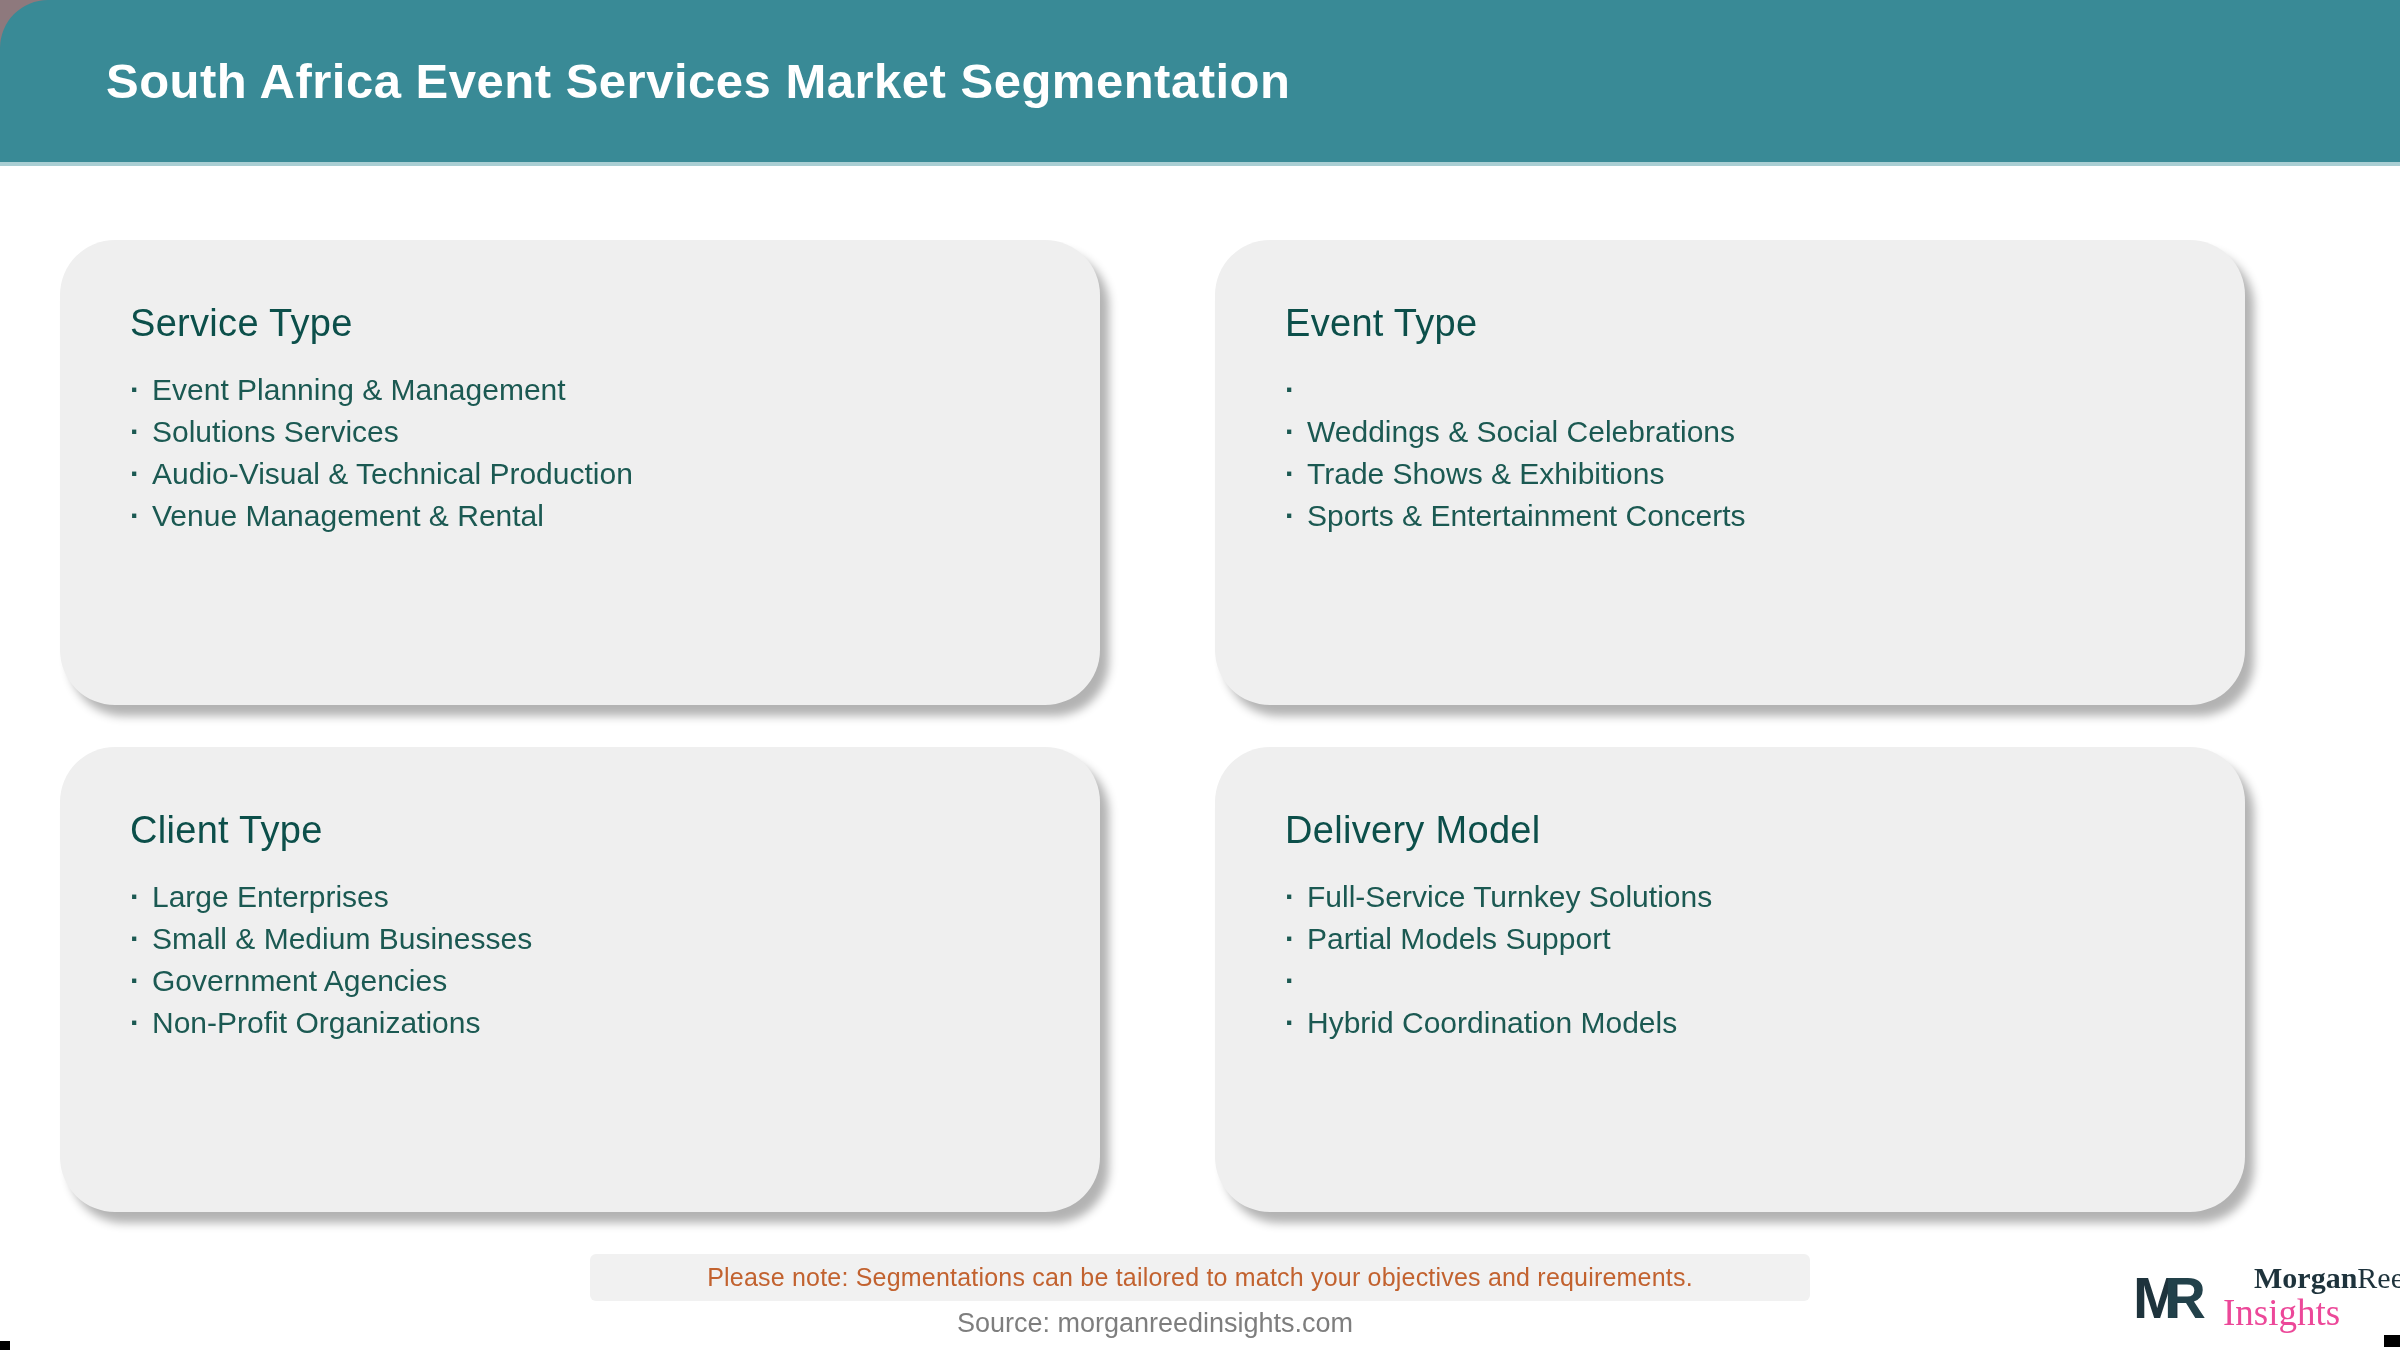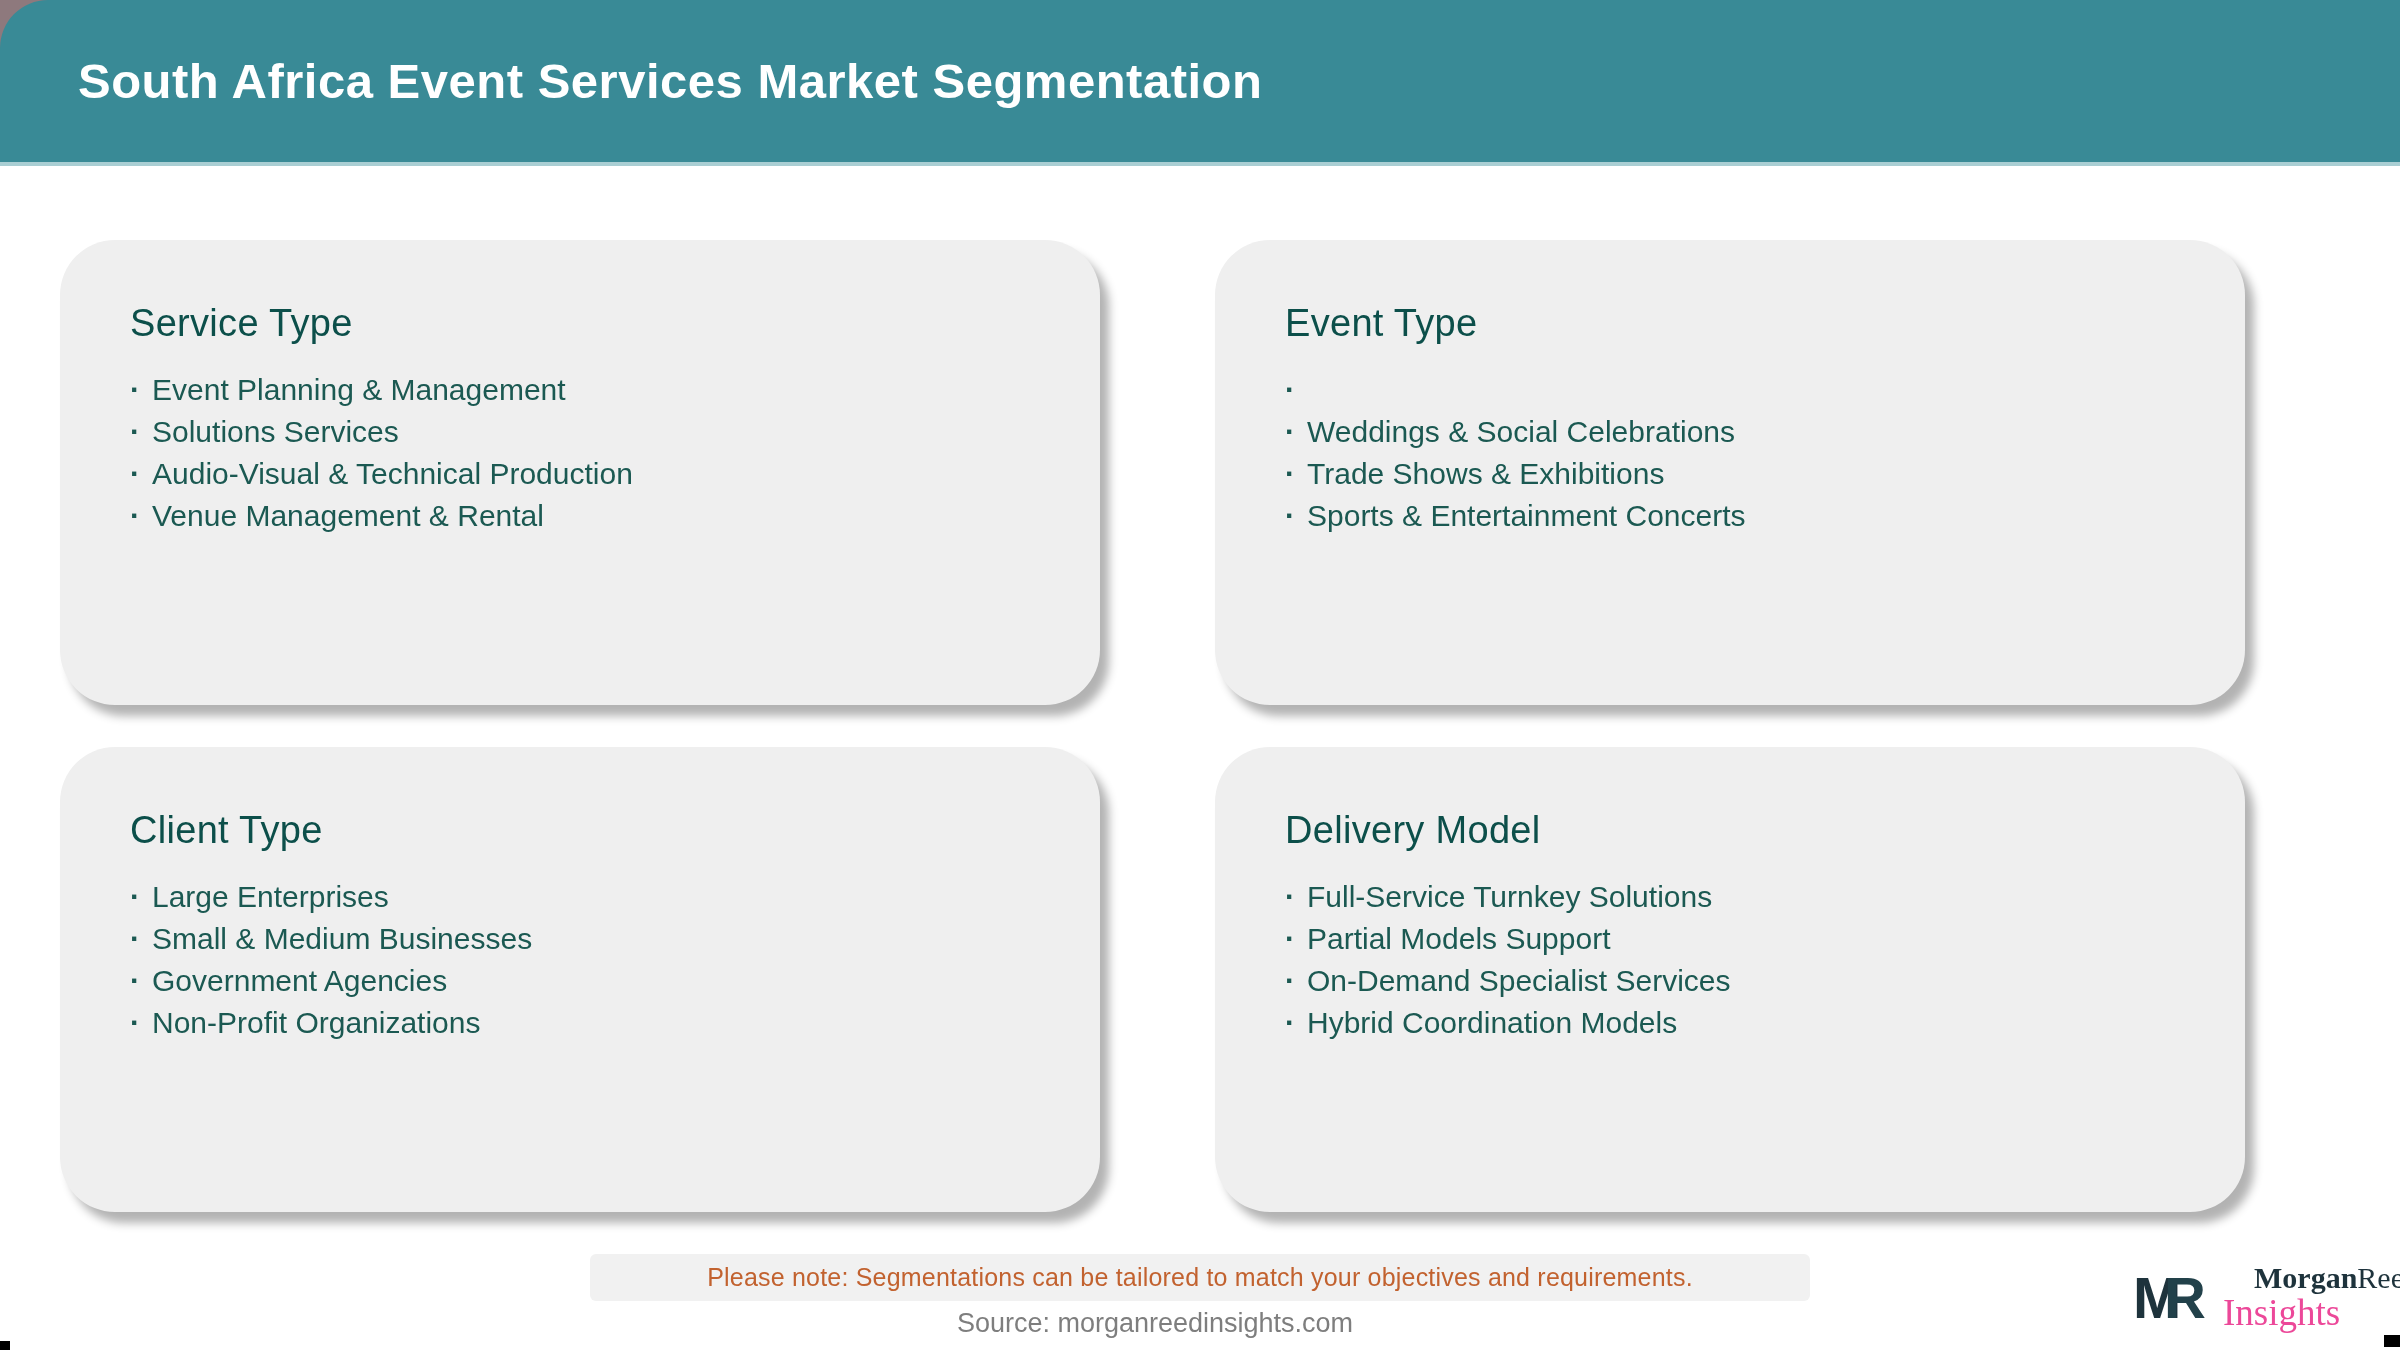--- a/index.html
+++ b/index.html
@@ -15,21 +15,21 @@
   
   .corner-back { position:absolute; top:0; left:0; width:70px; height:70px; background:#8e797d; z-index:0; }
 
   
   .header {
     position:absolute; top:0; left:0; width:2400px; height:166px;
     background:#398a96;
     border-top-left-radius:48px;
     border-bottom:4px solid #a9ced3;
     display:flex; align-items:center;
-    padding-left:78px;
+    padding-left:106px;
     z-index:1;
   }
   .header h1 {
     color:#ffffff; font-size:49px; font-weight:700; letter-spacing:0.5px;
   }
 
   
   .cards {
     position:absolute; top:240px; left:60px;
     display:grid;
@@ -168,21 +168,20 @@
         <div class="item">
           <span class="bullet">·</span>
           <span>Full-Service Turnkey Solutions</span>
         </div>
         <div class="item">
           <span class="bullet">·</span>
           <span>Partial Models Support</span>
         </div>
         <div class="item">
           <span class="bullet">·</span>
-          <span>On-Demand Specialist Services</span>
         </div>
         <div class="item">
           <span class="bullet">·</span>
           <span>Hybrid Coordination Models</span>
         </div>
       </div>
     </div>
 
   </div>
 

